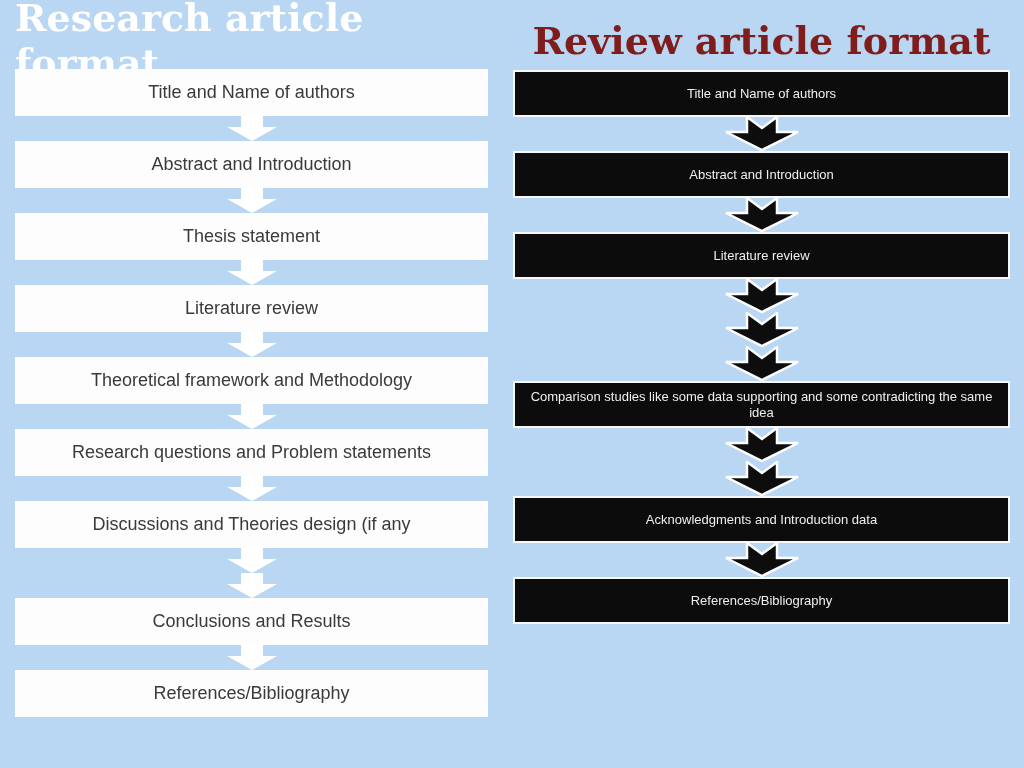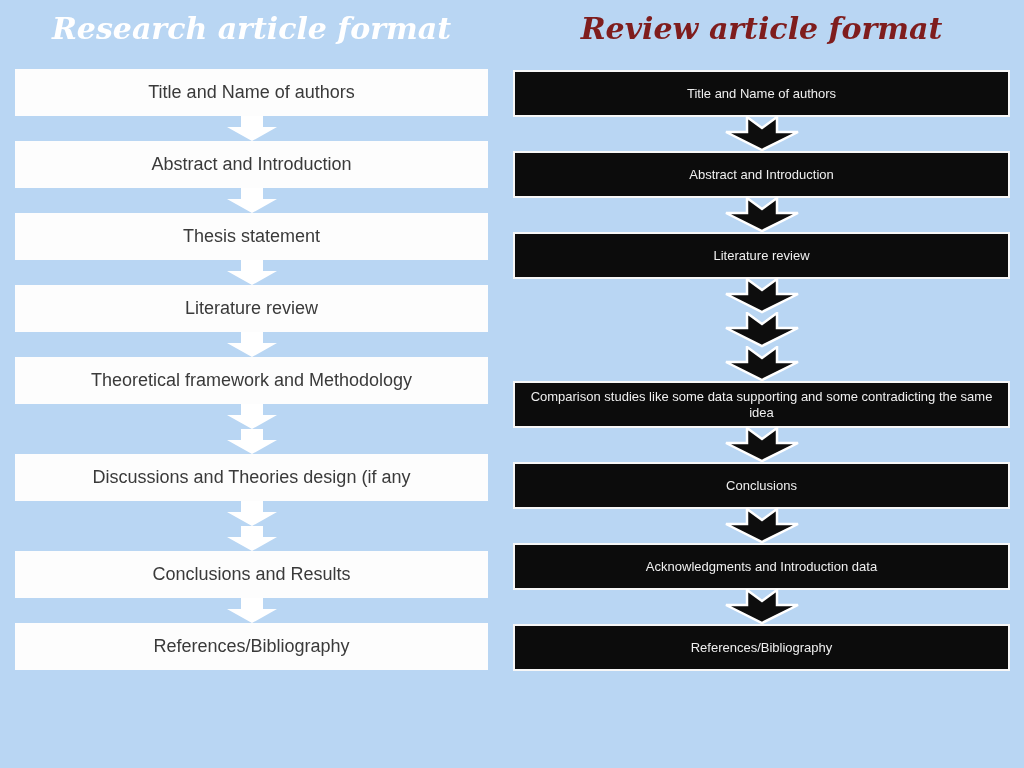--- a/index.html
+++ b/index.html
@@ -9,29 +9,28 @@
   .canvas {
     position: relative;
     width: 1024px;
     height: 768px;
     background: #b9d6f3;
     font-family: "Liberation Sans", sans-serif;
     overflow: hidden;
   }
   .col-header {
     position: absolute;
-    top: 4px;
+    top: 16px;
     height: 48px;
     display: flex;
     align-items: center;
     justify-content: center;
     font-family: "DejaVu Serif", serif;
-    font-style: italic;
     font-weight: bold;
-    font-size: 30px;
+    font-size: 38px;
     letter-spacing: 0px;
   }
   .left-header {
     left: 15px;
     width: 473px;
     color: #ffffff;
   }
   .right-header {
     left: 513px;
     width: 497px;
@@ -138,20 +137,23 @@
     </svg>
   </div>
       <div class="left-box">
     <span>Theoretical framework and Methodology</span>
   </div>
       <div class="left-arrow-wrap">
     <svg class="arrow-svg" width="50" height="25" viewBox="0 0 50 25">
       <polygon points="14,0 36,0 36,11 50,11 25,25 0,11 14,11" fill="#ffffff"></polygon>
     </svg>
   </div>
+      <div class="left-box">
+    <span>Research questions and Problem statements</span>
+  </div>
       <div class="left-arrow-wrap">
     <svg class="arrow-svg" width="50" height="25" viewBox="0 0 50 25">
       <polygon points="14,0 36,0 36,11 50,11 25,25 0,11 14,11" fill="#ffffff"></polygon>
     </svg>
   </div>
       <div class="left-box">
     <span>Discussions and Theories design (if any</span>
   </div>
       <div class="left-arrow-wrap">
     <svg class="arrow-svg" width="50" height="25" viewBox="0 0 50 25">
@@ -212,23 +214,20 @@
     </svg>
   </div>
       <div class="right-box">
     <span>Comparison studies like some data supporting and some contradicting the same idea</span>
   </div>
       <div class="right-arrow-wrap">
     <svg class="arrow-svg" width="78" height="36" viewBox="0 0 78 36">
       <polygon points="24,1 39,12 54,1 54,16 75,16 39,34 3,16 24,16" fill="#0d0d0d" stroke="#ffffff" stroke-width="2.5" stroke-linejoin="miter"></polygon>
     </svg>
   </div>
-      <div class="right-box">
-    <span>Conclusions</span>
-  </div>
       <div class="right-arrow-wrap">
     <svg class="arrow-svg" width="78" height="36" viewBox="0 0 78 36">
       <polygon points="24,1 39,12 54,1 54,16 75,16 39,34 3,16 24,16" fill="#0d0d0d" stroke="#ffffff" stroke-width="2.5" stroke-linejoin="miter"></polygon>
     </svg>
   </div>
       <div class="right-box">
     <span>Acknowledgments and Introduction data</span>
   </div>
       <div class="right-arrow-wrap">
     <svg class="arrow-svg" width="78" height="36" viewBox="0 0 78 36">

